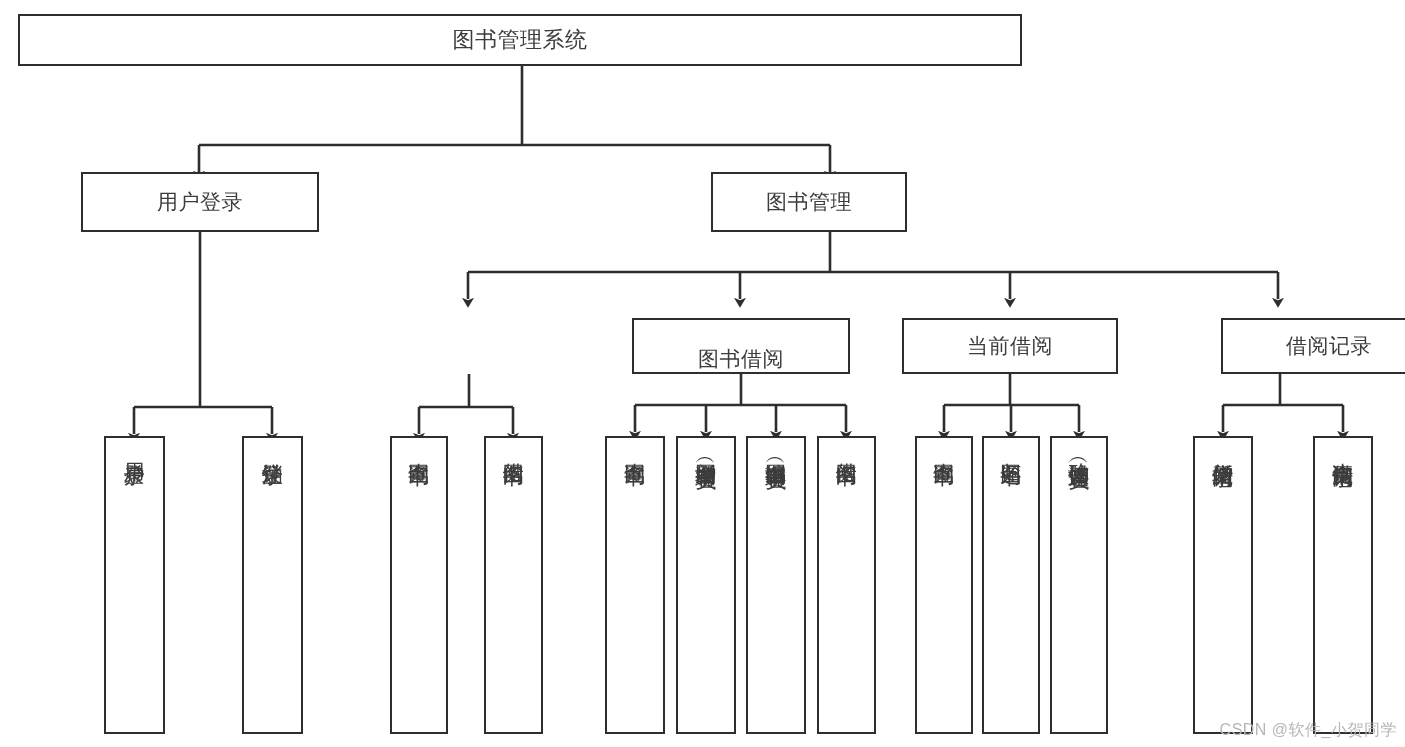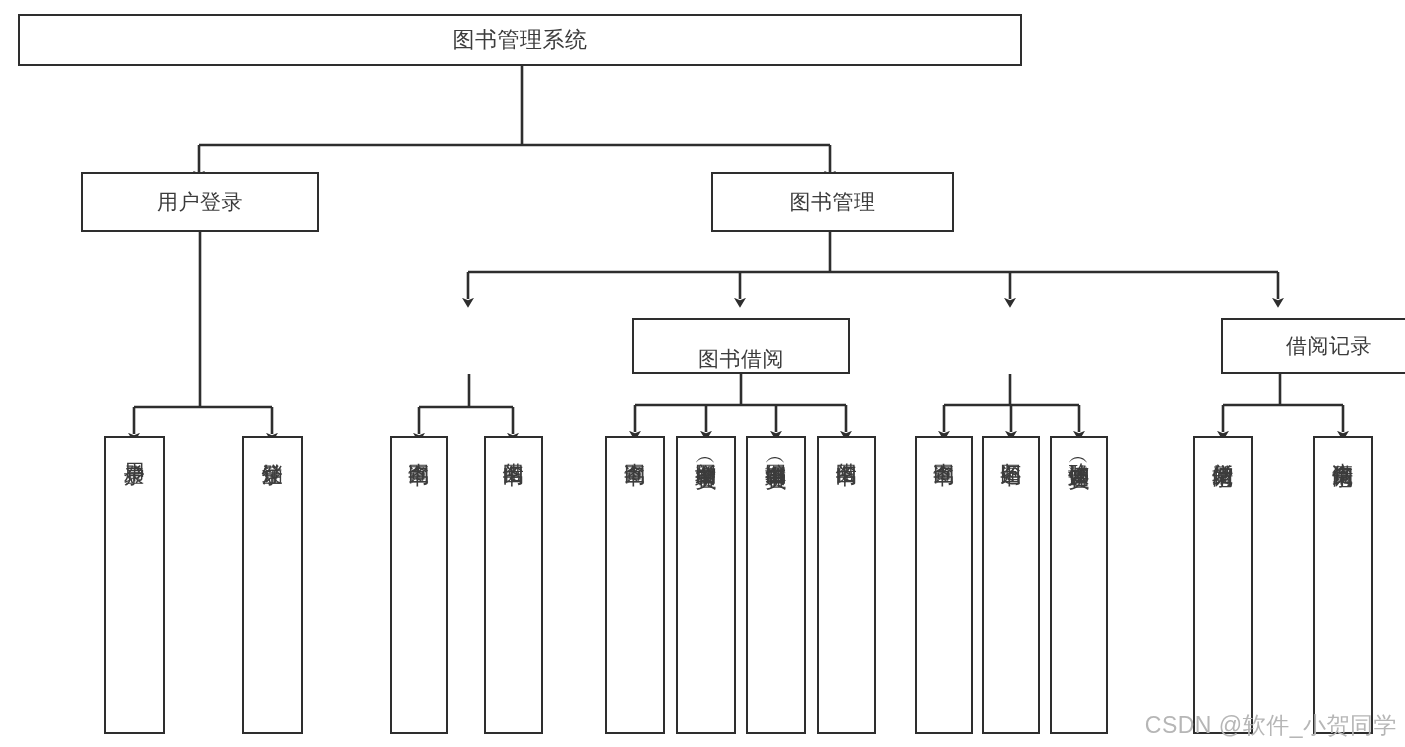--- a/index.html
+++ b/index.html
@@ -58,21 +58,21 @@
     letter-spacing: 1px;
     white-space: nowrap;
   }
   .node-box.root .node-label {
     font-size: 22px;
   }
   #watermark {
     position: absolute;
     right: 8px;
     bottom: 6px;
-    font-size: 23px;
+    font-size: 16px;
     color: #b6b6b6;
     letter-spacing: 0.5px;
     white-space: nowrap;
     pointer-events: none;
   }
 </style>
 </head>
 <body>
 
 <div id="diagram-root">
@@ -120,26 +120,29 @@
       </g>
   </svg>
 
   <div class="node-box root horizontal" style="left: 18px; top: 14px; width: 1004px; height: 52px;">
     <span class="node-label">图书管理系统</span>
   </div>
 
   <div class="node-box horizontal" style="left: 81px; top: 172px; width: 238px; height: 60px;">
     <span class="node-label">用户登录</span>
   </div>
-  <div class="node-box horizontal" style="left: 711px; top: 172px; width: 243px; height: 60px;">
+  <div class="node-box horizontal" style="left: 711px; top: 172px; width: 196px; height: 60px;">
     <span class="node-label">图书管理</span>
   </div>
 
   <div class="node-box horizontal" style="left: 632px; top: 318px; width: 218px; height: 56px; align-items: flex-end;">
     <span class="node-label">图书借阅</span>
+  </div>
+  <div class="node-box horizontal" style="left: 902px; top: 318px; width: 216px; height: 56px;">
+    <span class="node-label">当前借阅</span>
   </div>
   <div class="node-box horizontal" style="left: 1221px; top: 318px; width: 216px; height: 56px;">
     <span class="node-label">借阅记录</span>
   </div>
 
   <div class="node-box vertical" style="left: 104px; top: 436px; width: 61px; height: 298px;">
     <span class="node-label">用户登录</span>
   </div>
   <div class="node-box vertical" style="left: 242px; top: 436px; width: 61px; height: 298px;">
     <span class="node-label">注销登录</span>

